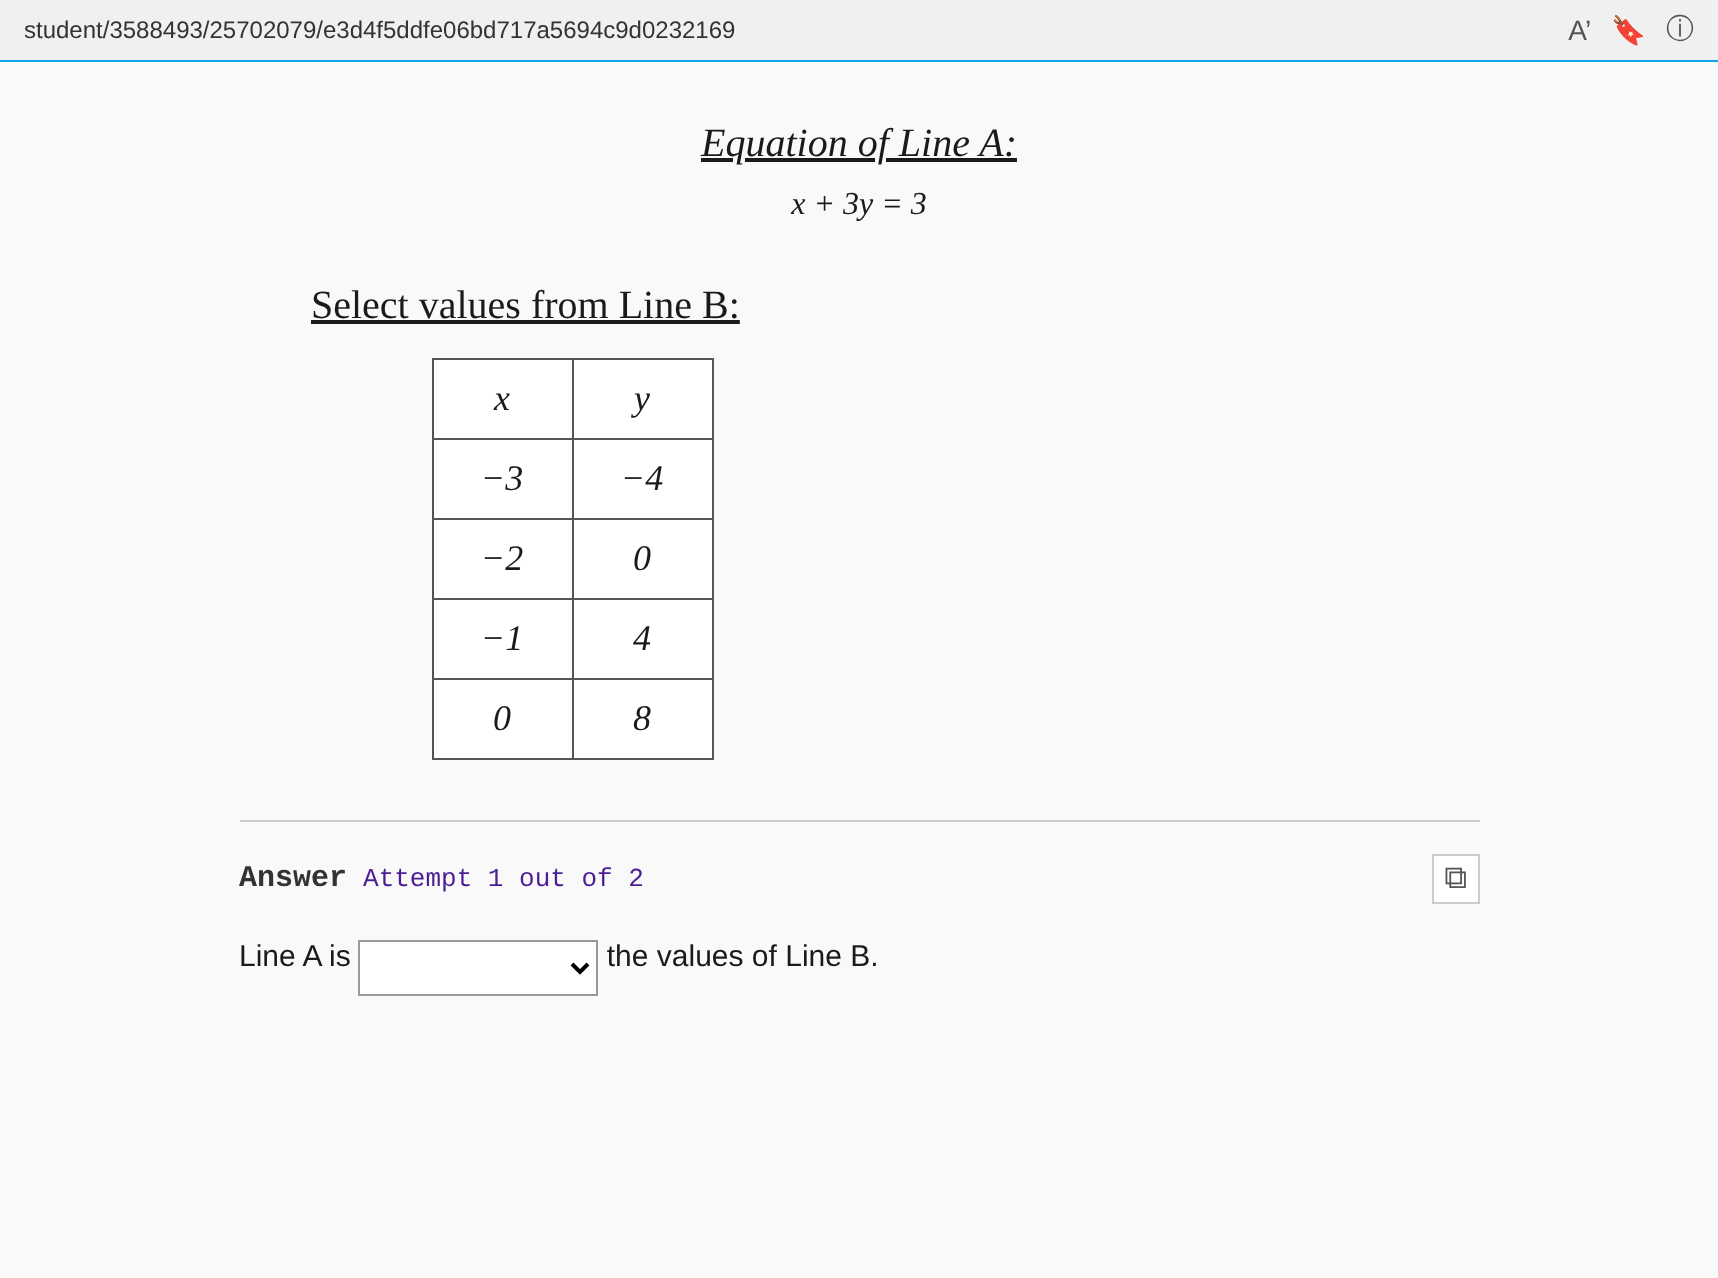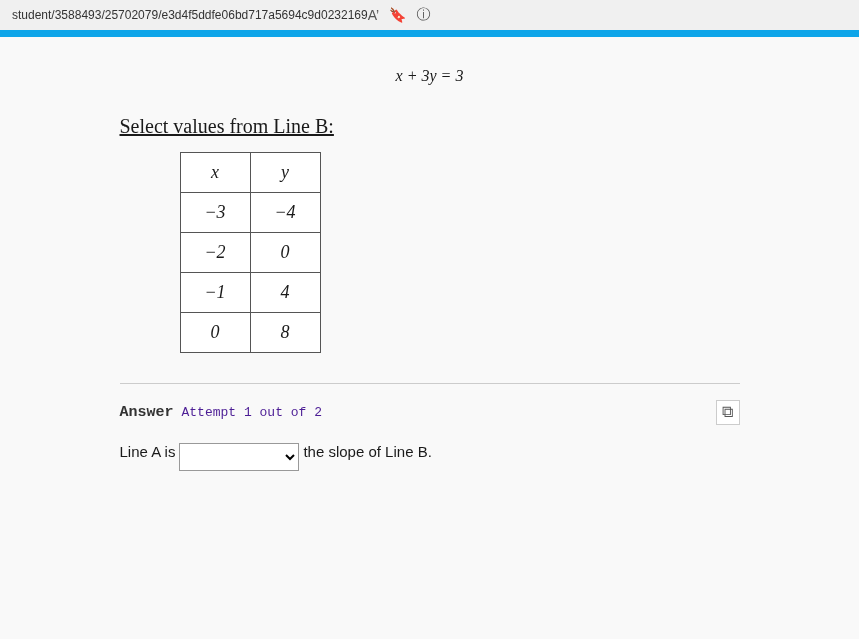--- a/index.html
+++ b/index.html
@@ -13,28 +13,28 @@
       font-family: 'Times New Roman', Times, serif;
       font-size: 16px;
       color: #1a1a1a;
       width: 859px;
       min-height: 639px;
       overflow-x: hidden;
     }
 
     .top-bar {
       background: #f0f0f0;
-      border-bottom: 7px solid #0ea5e9;
+      border-bottom: 1px solid #0ea5e9;
       padding: 6px 12px;
       font-family: Arial, sans-serif;
       font-size: 12px;
       color: #444;
       display: flex;
       align-items: center;
-      justify-content: flex-start;
+      justify-content: space-between;
     }
 
     .top-bar-url {
       color: #333;
       font-size: 12px;
     }
 
     .top-bar-icons {
       display: flex;
       gap: 10px;
@@ -66,20 +66,21 @@
     }
 
     .equation-formula {
       font-size: 16px;
       font-style: italic;
       margin-bottom: 0;
     }
 
     .select-values-section {
       margin-bottom: 30px;
+      margin-left: 36px;
     }
 
     .select-values-title {
       font-size: 20px;
       text-decoration: underline;
       margin-bottom: 14px;
       display: block;
     }
 
     .values-table {
@@ -207,20 +208,21 @@
   <div class="top-bar-icons">
     <span class="top-bar-icon">A’</span>
     <span class="top-bar-icon">🔖</span>
     <span class="top-bar-icon">ⓘ</span>
   </div>
 </div>
 
 <div class="main-content">
 
   <div class="equation-section">
+    <div class="equation-title">Equation of Line A:</div>
     <div class="equation-formula">
       <em><span><i>x</i> + 3<i>y</i> = 3</span></em>
     </div>
   </div>
 
   <div class="select-values-section">
     <span class="select-values-title">Select values from Line B:</span>
 
     <table class="values-table">
       <thead>
@@ -260,17 +262,17 @@
 
 
     <div class="answer-row-2">
       <span>Line A is</span>
       <select class="dropdown-input">
         <option value=""></option>
         <option value="equal">equal to</option>
         <option value="greater">greater than</option>
         <option value="less">less than</option>
       </select>
-      <span>the slope of Line B.</span>
+      <span>the values of Line B.</span>
     </div>
 
   </div>
 </div>
 
 </body></html>

